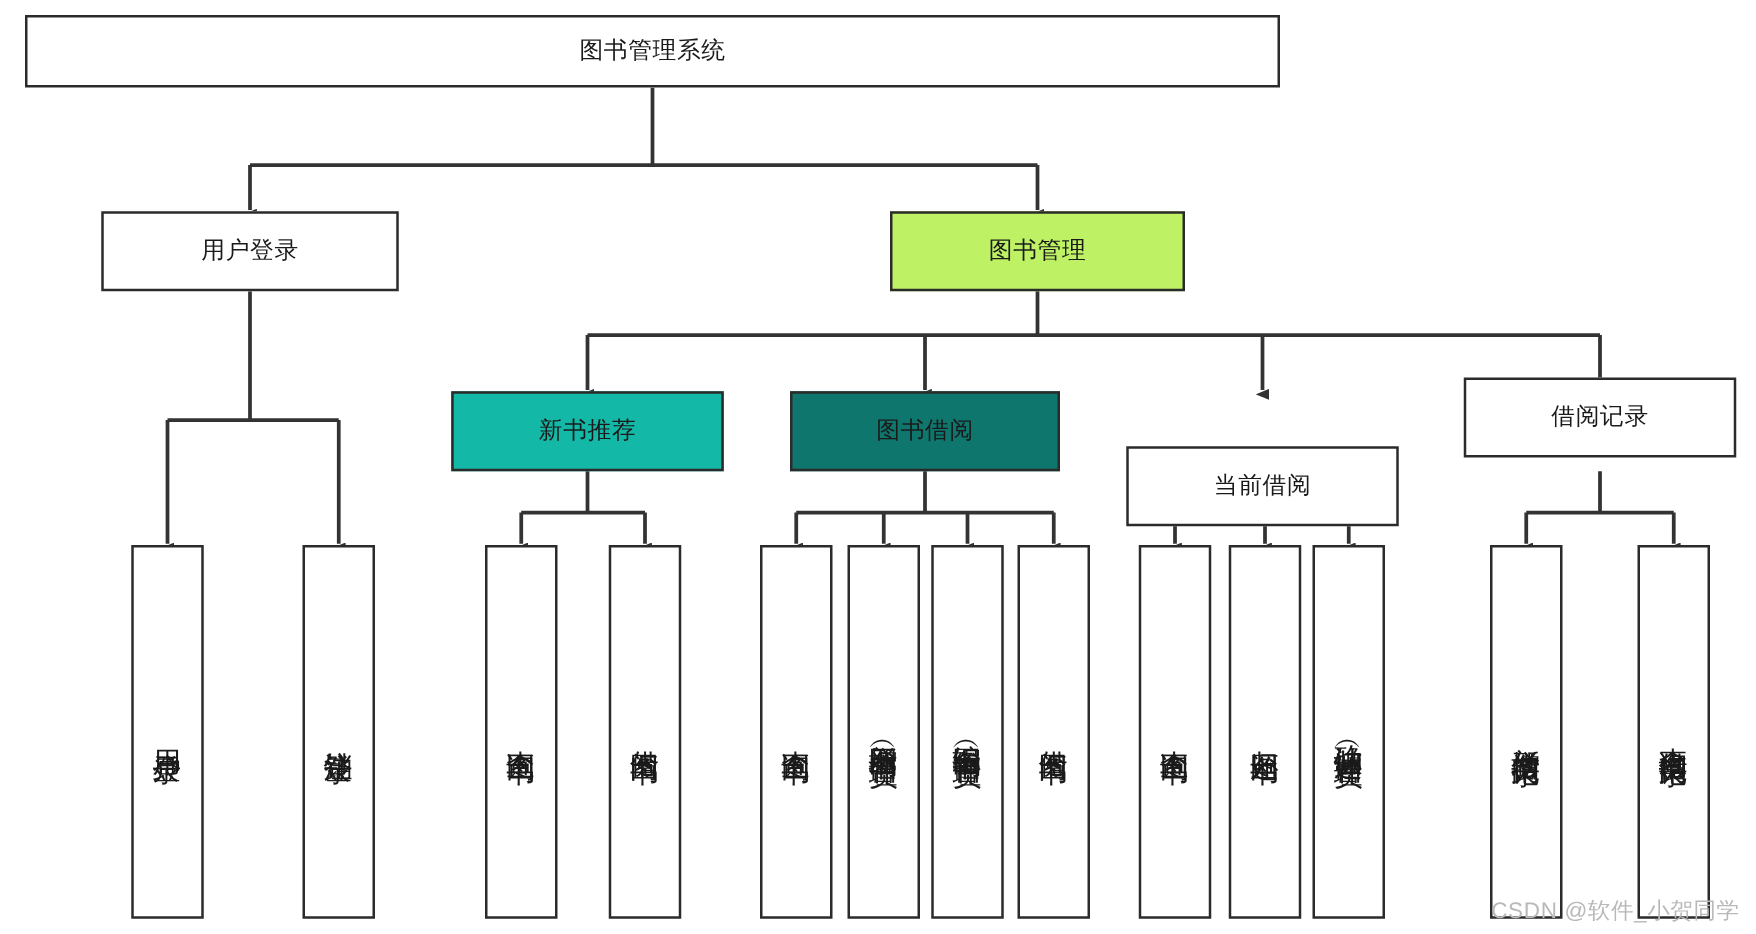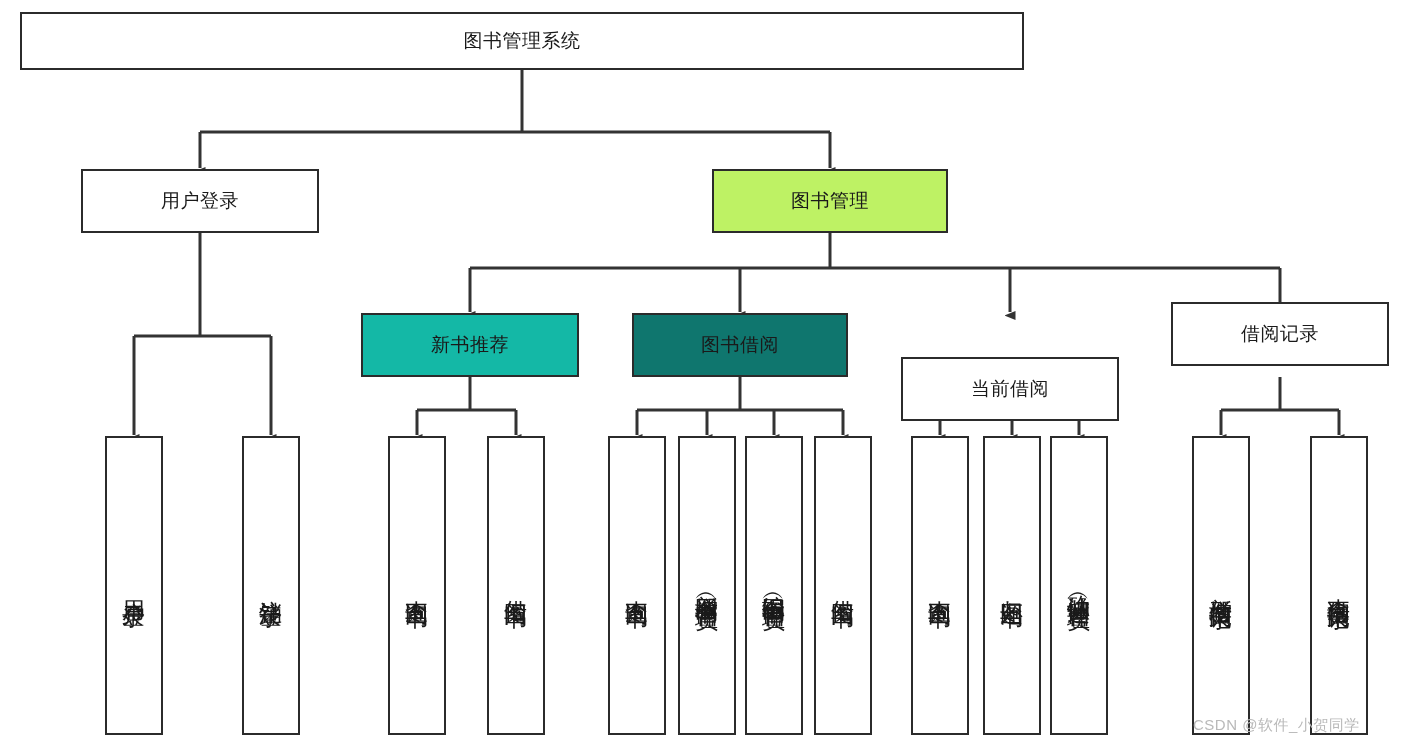--- a/index.html
+++ b/index.html
@@ -52,21 +52,21 @@
   }
   .node.vertical .label {
     writing-mode: vertical-rl;
     text-orientation: upright;
     font-size: 23px;
     line-height: 1.05;
     letter-spacing: 2px;
   }
   .watermark {
     position: absolute;
-    font-size: 15px;
+    font-size: 18px;
     color: #b9b9b9;
     white-space: nowrap;
     letter-spacing: 0.5px;
     user-select: none;
   }
 </style>
 </head>
 <body>
 
 <div id="diagram-root" style="background: rgb(255, 255, 255);">

